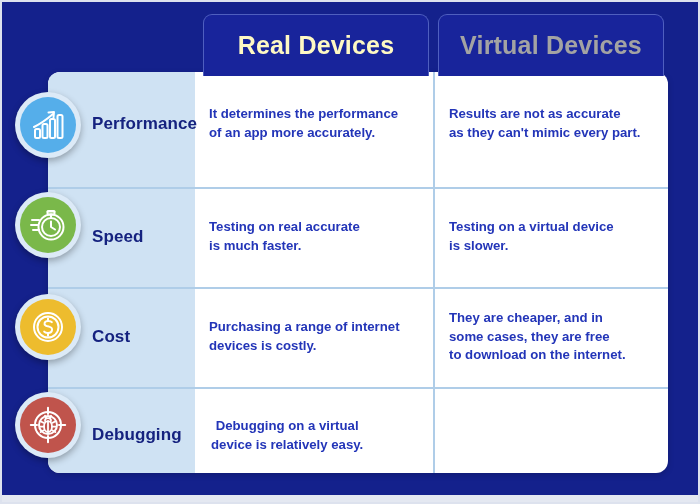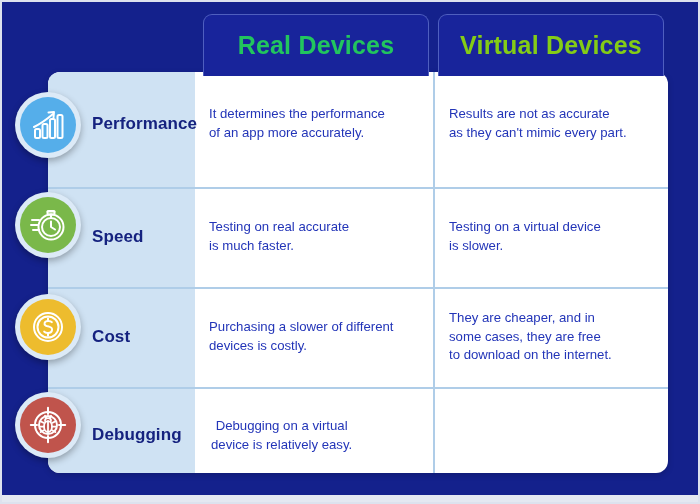--- a/index.html
+++ b/index.html
@@ -60,22 +60,22 @@
   }
 
   .header-tab span {
     font-size: 25px;
     font-weight: 700;
   }
 
   #tab-real      { left: 203px; width: 226px; }
   #tab-virtual   { left: 438px; width: 226px; }
 
-  #tab-real span    { color: #22c55e; }
-  #tab-virtual span { color: #84cc16; }
+  #tab-real span    { color: #fef9c3; }
+  #tab-virtual span { color: #a3a3a3; }
 
   
   #panel {
     position: absolute;
     left: 48px;
     top: 72px;
     width: 620px;
     height: 401px;
     background: #FFFFFF;
     border-radius: 12px 12px 12px 12px;
@@ -157,21 +157,21 @@
     align-items: center;
     padding: 0 12px 0 14px;
   }
 
   .cell-real    { width: 238px; flex: 0 0 238px; }
   .cell-virtual { width: 235px; flex: 0 0 235px; padding-left: 16px; }
 
   .cell-text p {
     font-size: 13.2px;
     line-height: 1.42;
-    font-weight: 400;
+    font-weight: 700;
     color: #2335B8;
     white-space: pre-line;
   }
 
   
   #icon-col {
     position: absolute;
     left: 0; top: 72px;
     width: 120px; height: 401px;
     z-index: 30;
@@ -261,21 +261,21 @@
           <div class="cell-text cell-virtual">
             <p>Testing on a virtual device
 is slower.</p>
           </div>
         </div>
         <div class="row row-2">
           <div class="cell-label">
             <div class="cat-name">Cost</div>
           </div>
           <div class="cell-text cell-real">
-            <p>Purchasing a slower of different
+            <p>Purchasing a range of internet
 devices is costly.</p>
           </div>
           <div class="cell-text cell-virtual">
             <p>They are cheaper, and in
 some cases, they are free
 to download on the internet.</p>
           </div>
         </div>
         <div class="row row-3">
           <div class="cell-label">

